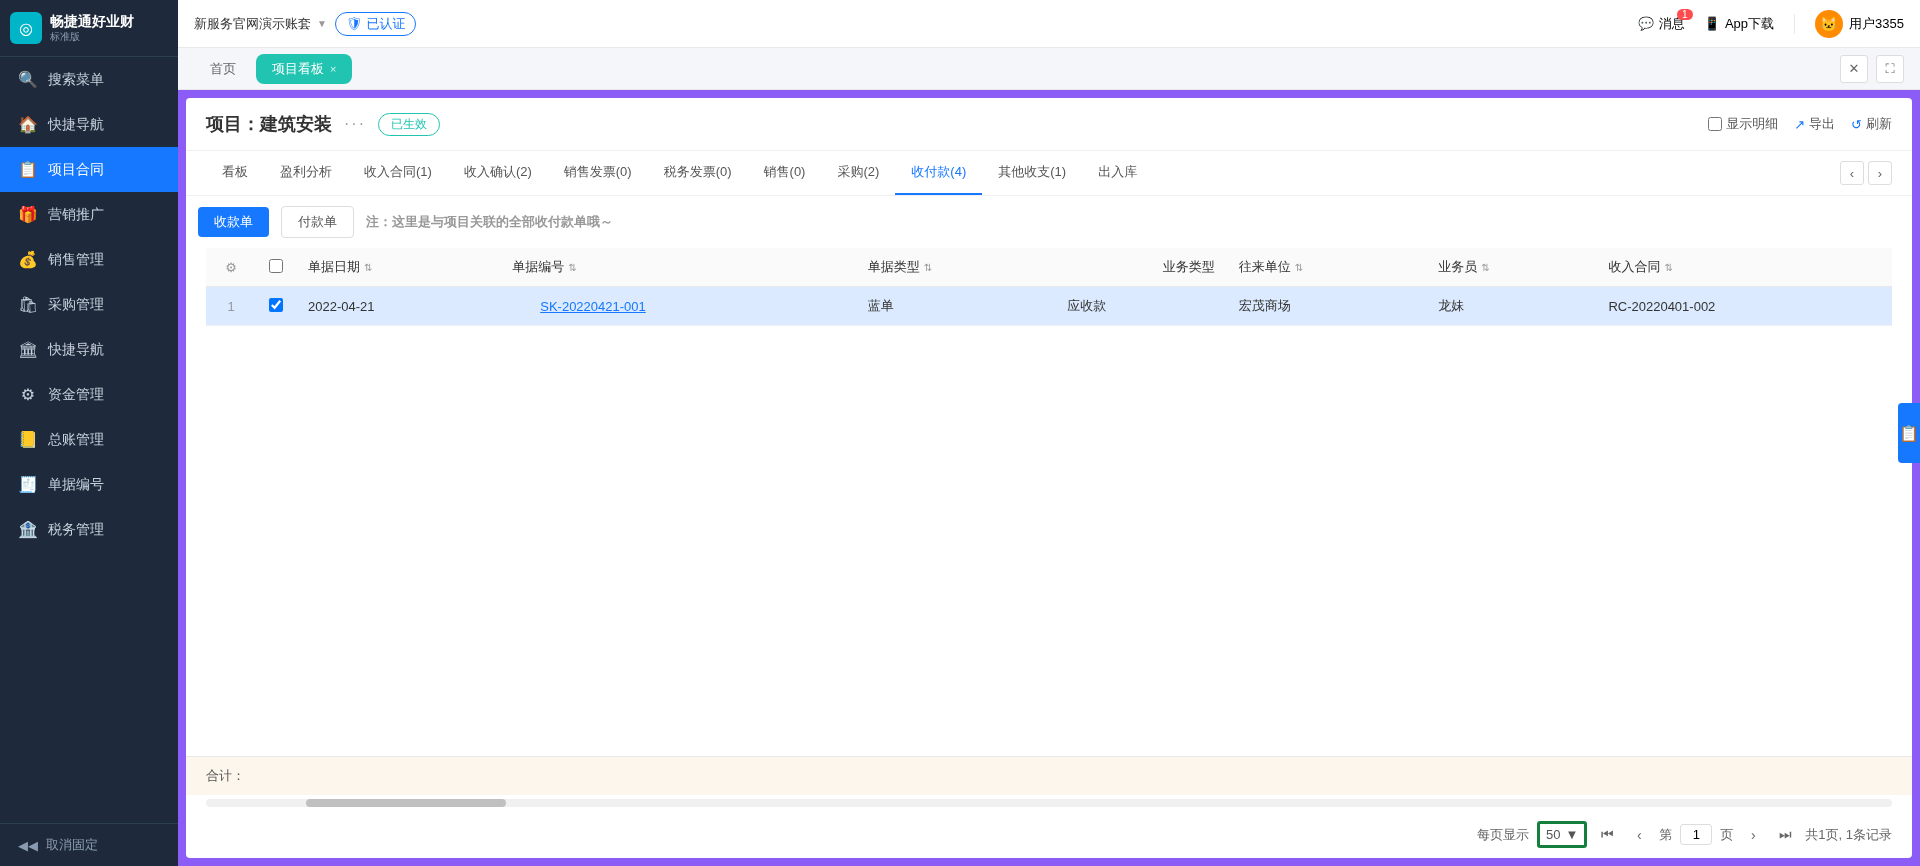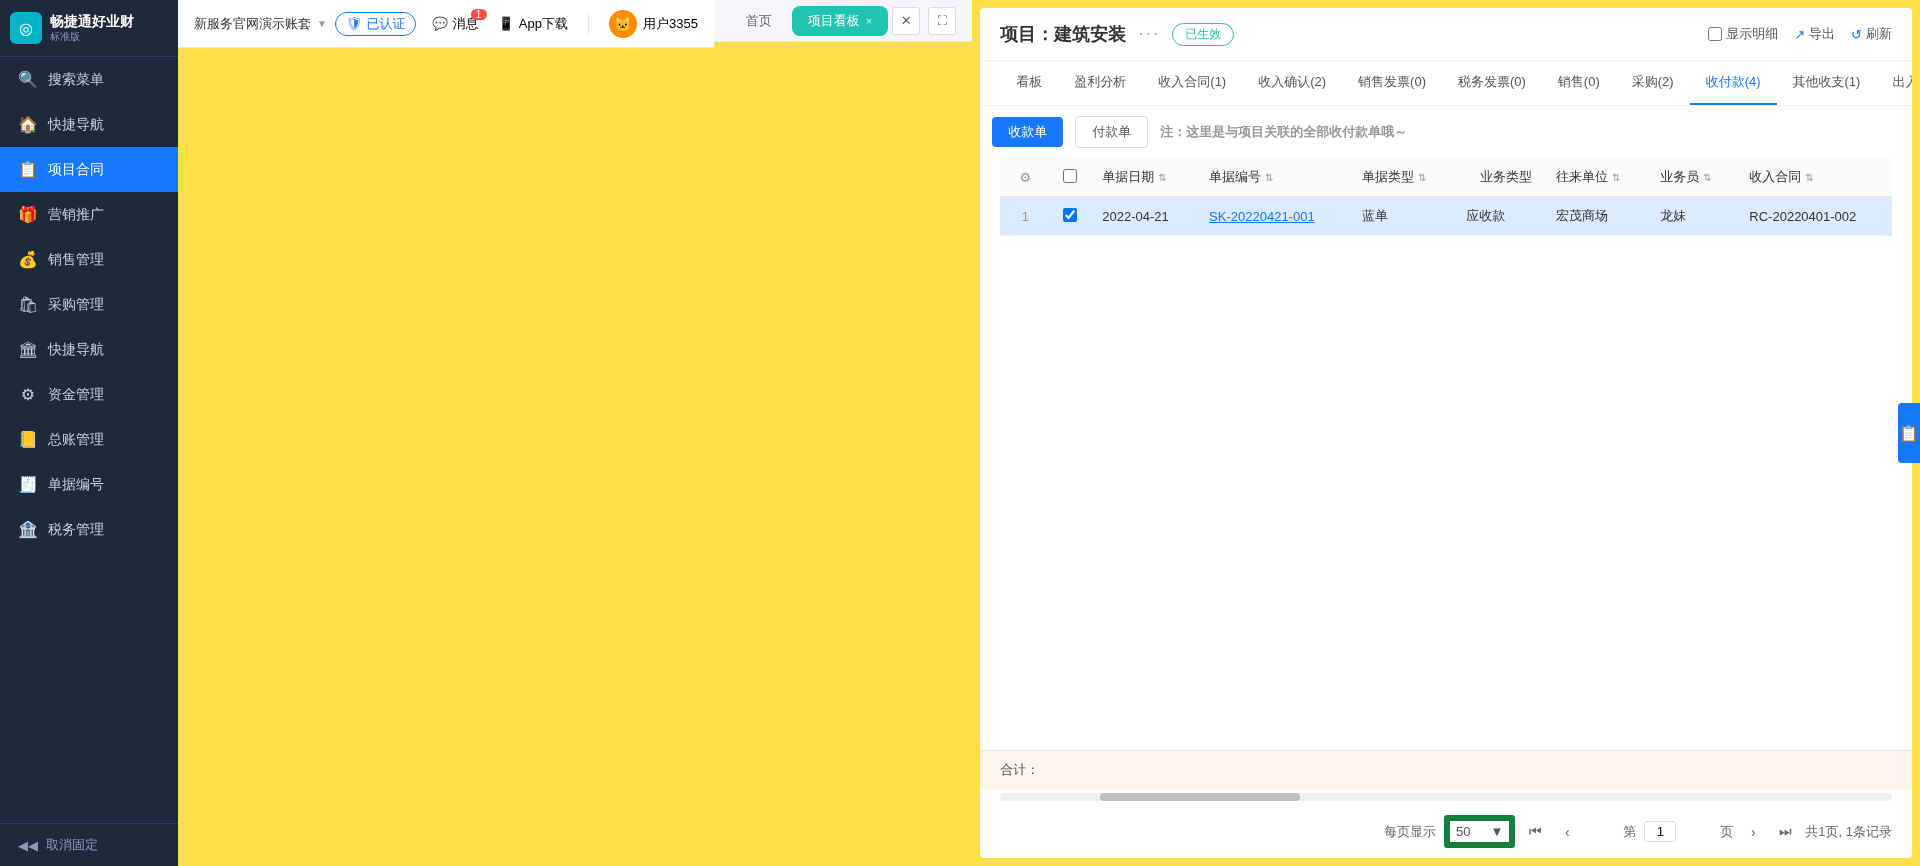--- a/index.html
+++ b/index.html
@@ -58,22 +58,22 @@
       gap: 8px;
       cursor: pointer;
       color: #8a9ab0;
       font-size: 13px;
     }
 
     
     .main {
       flex: 1;
       display: flex;
-      flex-direction: row;
-      background: #fde047;
+      flex-direction: column;
+      background: #8b5cf6;
       overflow: hidden;
     }
 
     
     .topbar {
       height: 48px;
       background: #fff;
       display: flex;
       align-items: center;
       padding: 0 16px;
@@ -346,21 +346,21 @@
       white-space: nowrap;
     }
     tbody tr {
       border-bottom: 1px solid #f0f0f0;
     }
     tbody tr.selected { background: #dbeafe; }
     tbody td {
       padding: 10px 12px;
       color: #333;
     }
-    .td-link { color: #1677ff; cursor: pointer; text-decoration: underline; }
+    .td-link { color: #1677ff; cursor: pointer; text-decoration: underline; margin-left: 28px; }
     .col-index { width: 50px; text-align: center; color: #999; }
     .col-check { width: 40px; text-align: center; }
     .th-icon { display: flex; align-items: center; gap: 4px; }
     .sort-arrow { font-size: 10px; color: #999; }
 
     
     .table-footer {
       background: #fdf6ec;
       padding: 10px 20px;
       border-top: 1px solid #e8e8e8;
@@ -387,30 +387,30 @@
     }
     .pagination {
       display: flex;
       align-items: center;
       justify-content: flex-end;
       padding: 10px 20px;
       gap: 8px;
       font-size: 13px;
       color: #555;
     }
-    .pagination-label { color: #666; margin-left: 36px; }
+    .pagination-label { color: #666; }
     .pagination-select {
-      border: 6px solid #15803d;
+      border: 3px solid #15803d;
       border-radius: 3px;
       padding: 3px 6px;
       font-size: 13px;
       cursor: pointer;
       display: flex;
       align-items: center;
-      gap: 20px;
+      gap: 5px;
       background: #fff;
     }
     .pagination-btn {
       width: 24px;
       height: 24px;
       display: flex;
       align-items: center;
       justify-content: center;
       cursor: pointer;
       color: #666;

